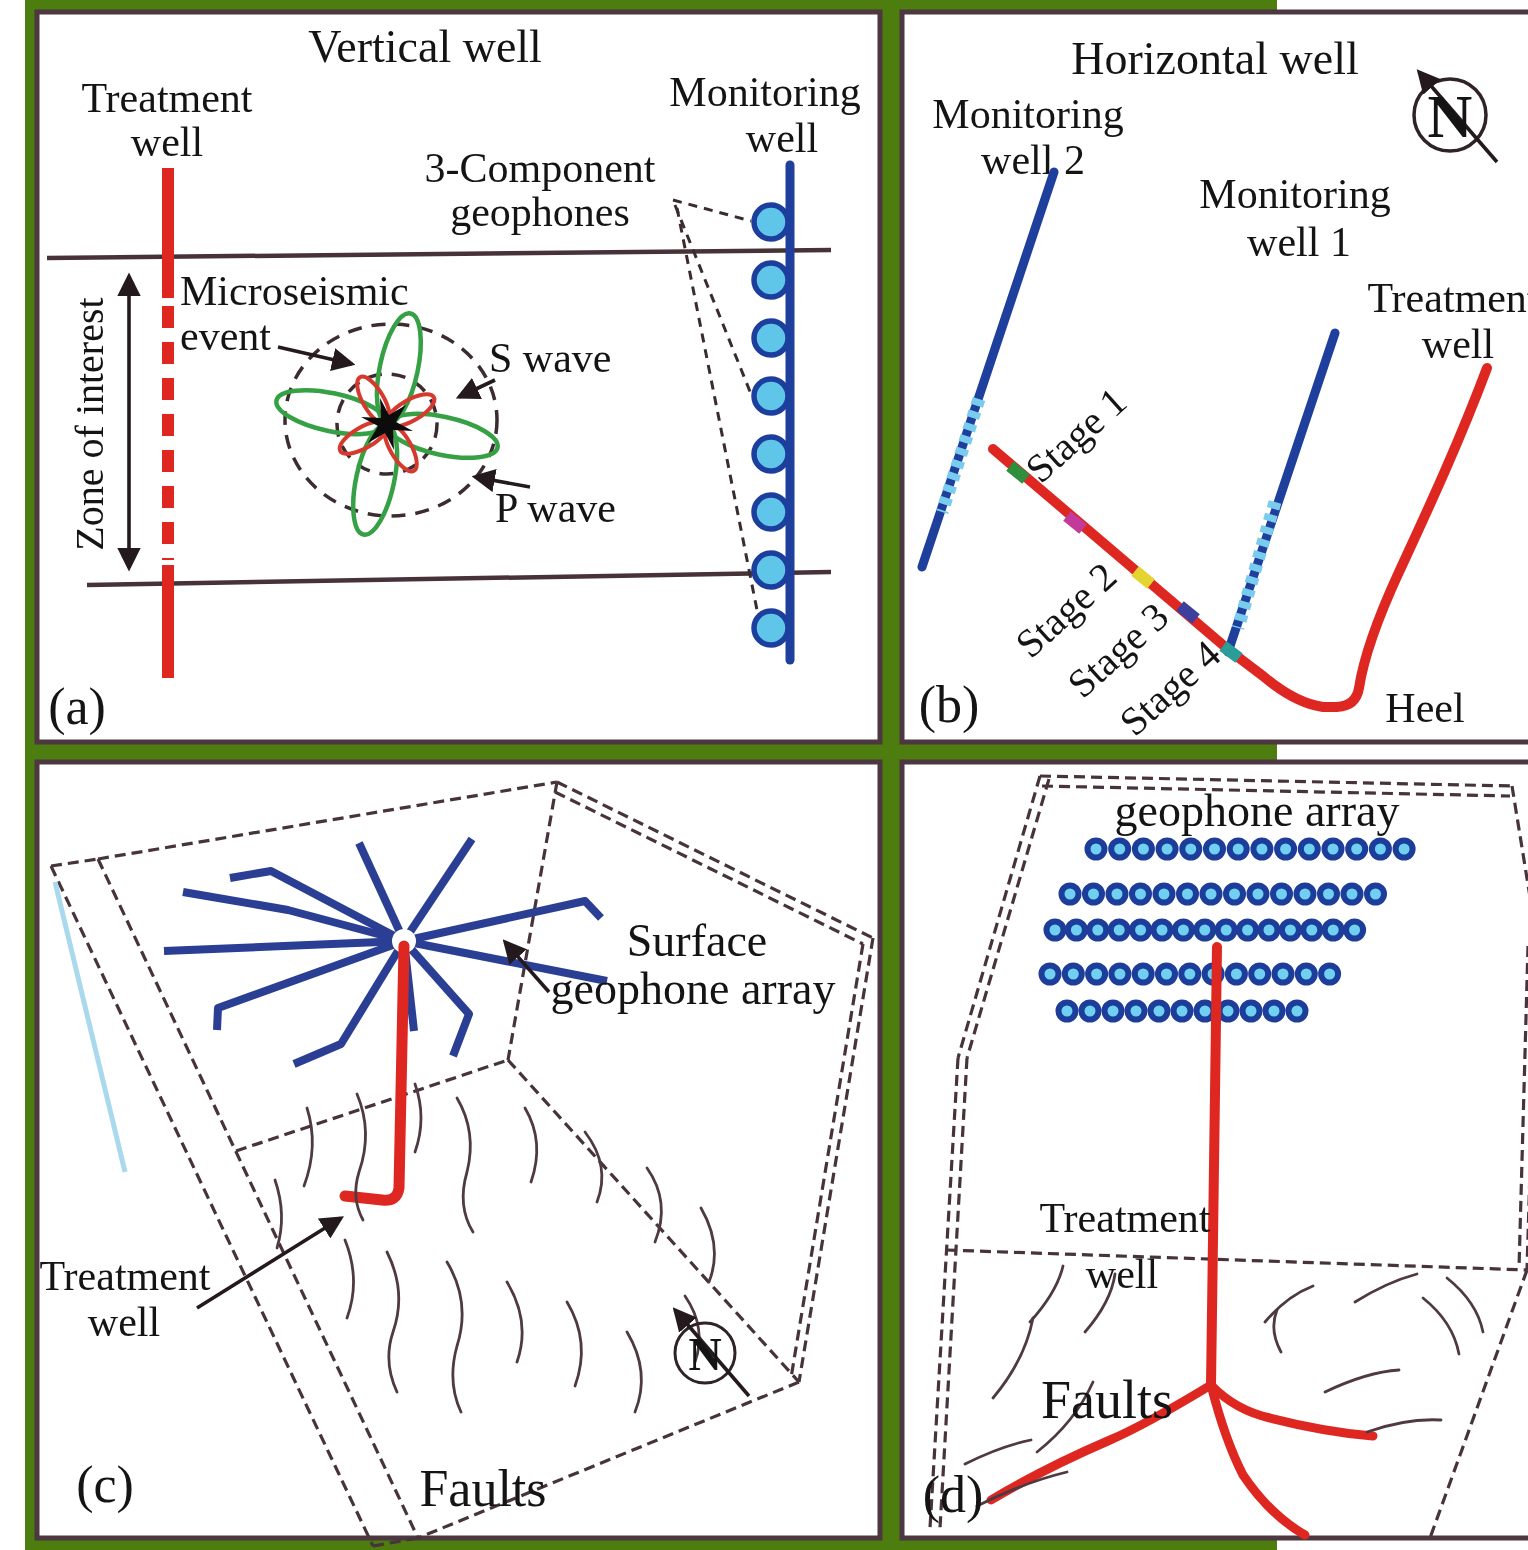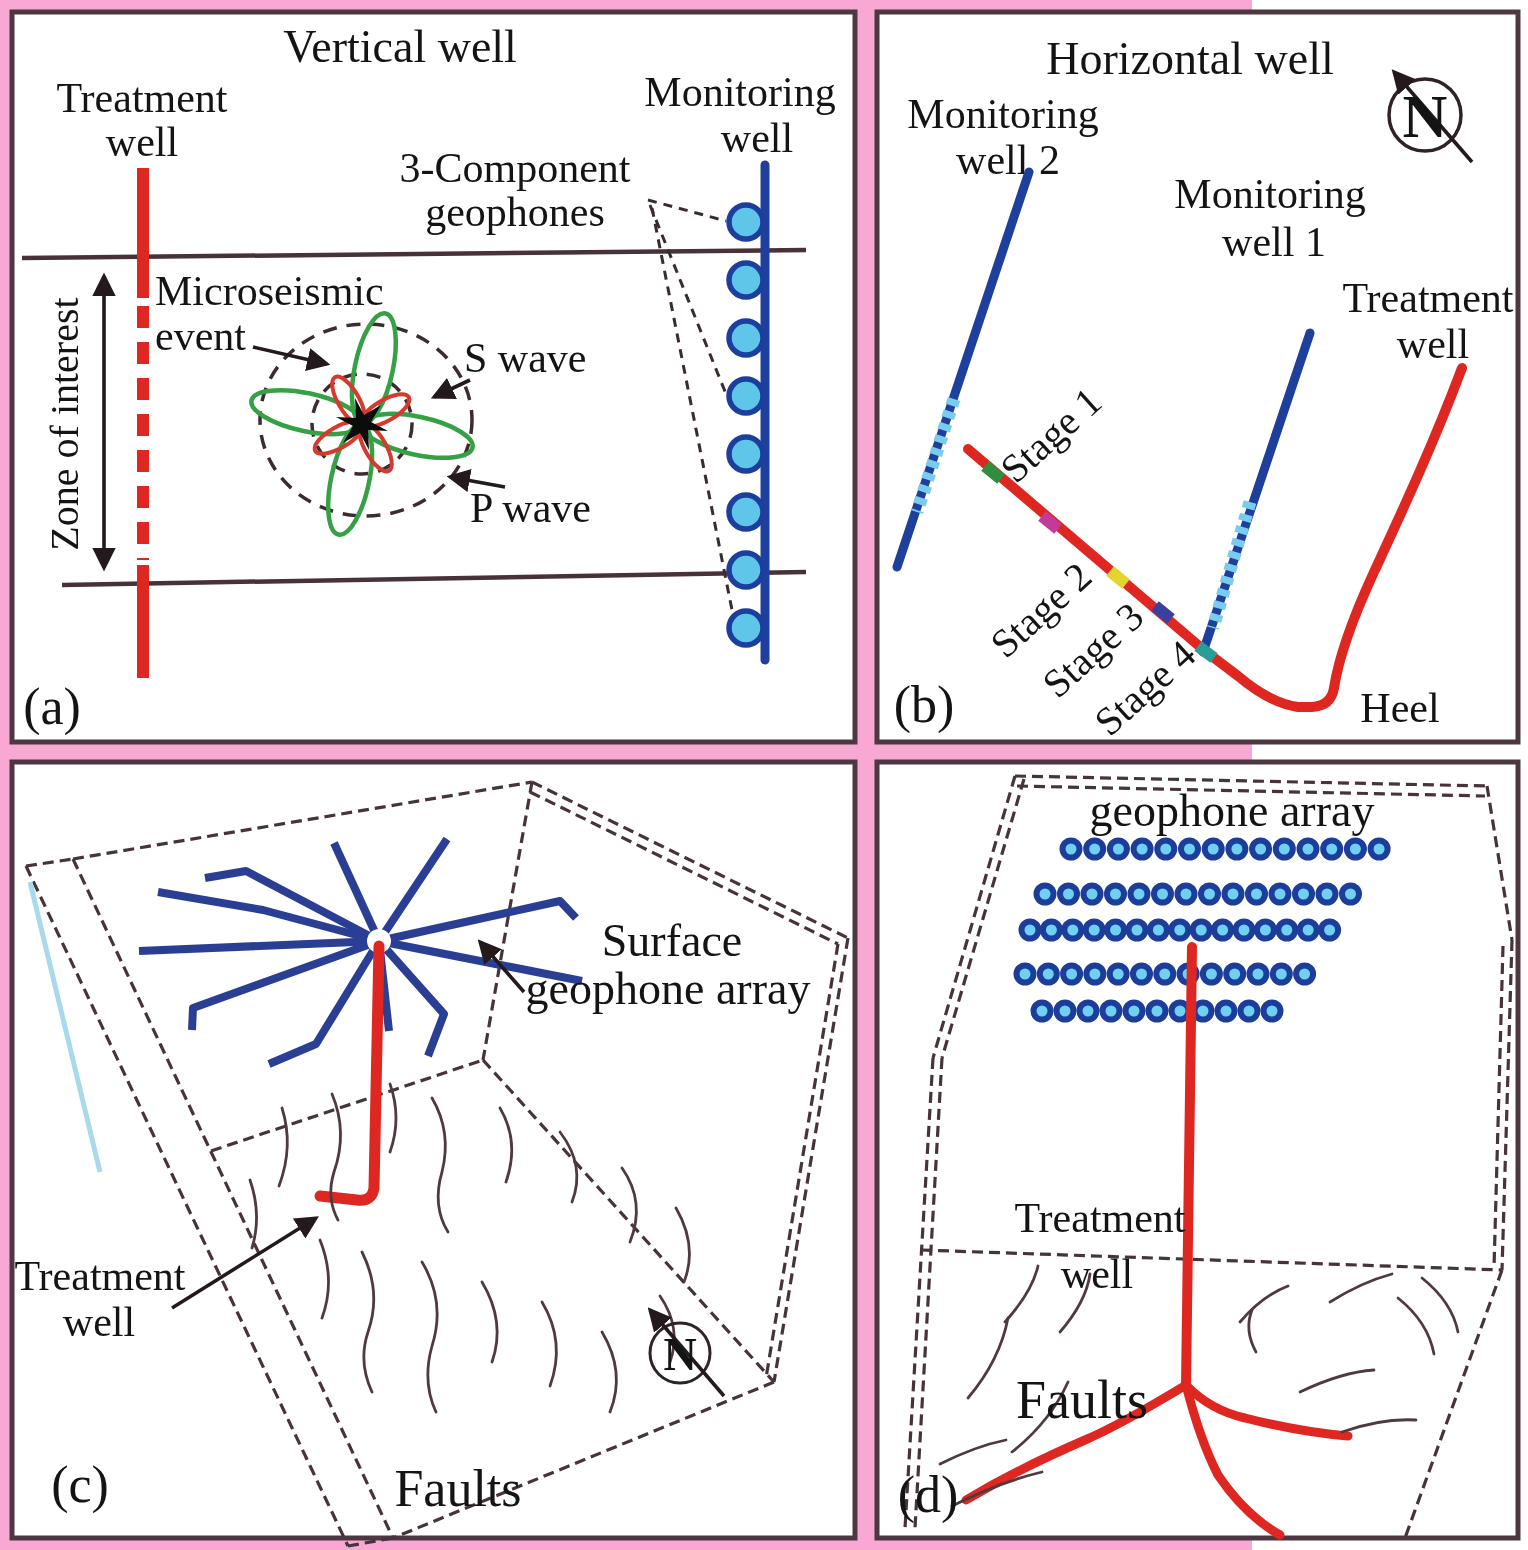--- a/index.html
+++ b/index.html
@@ -1,16 +1,16 @@
 <!DOCTYPE html>
 <html><head>
 <meta charset="utf-8">
 <style>
   html,body{margin:0;padding:0;background:#ffffff;}
-  #fig{position:relative;width:1252px;height:1550px;background:#f9a8d4;}
+  #fig{position:relative;width:1252px;height:1550px;background:#4d7c0f;margin-left:25px;}
   svg{display:block;}
   text{font-family:"Liberation Serif","DejaVu Serif",serif;fill:#141414;}
   .t44{font-size:46px;}
   .t42{font-size:42px;}
   .t40{font-size:40px;}
   .tag{font-size:52px;}
   .big{font-size:52px;}
   .nD{font-size:62px;font-weight:bold;}
   .nC{font-size:46px;font-weight:bold;}
   .boxline{fill:none;stroke:#46333b;stroke-width:3.2;stroke-dasharray:11 6;}

